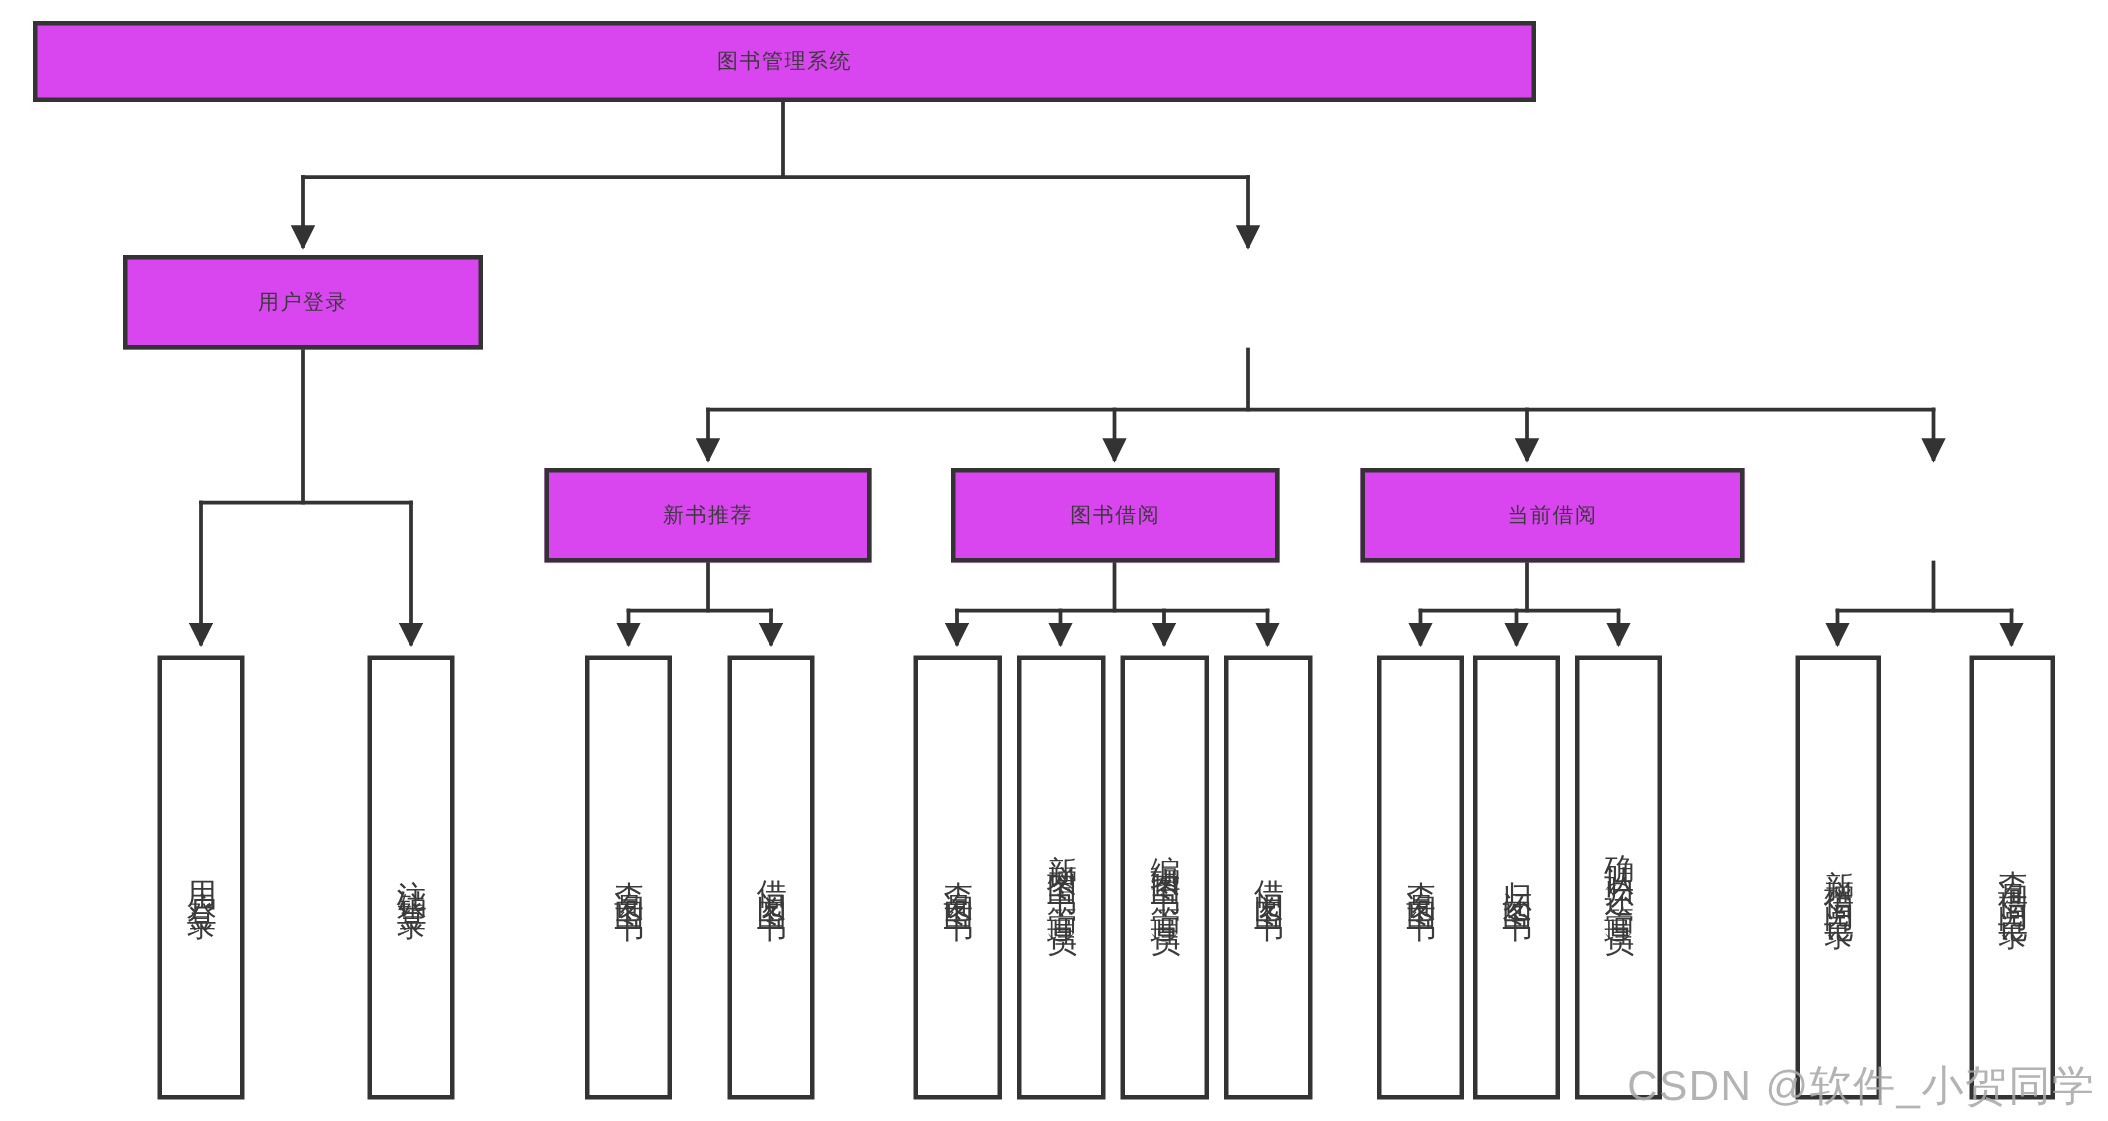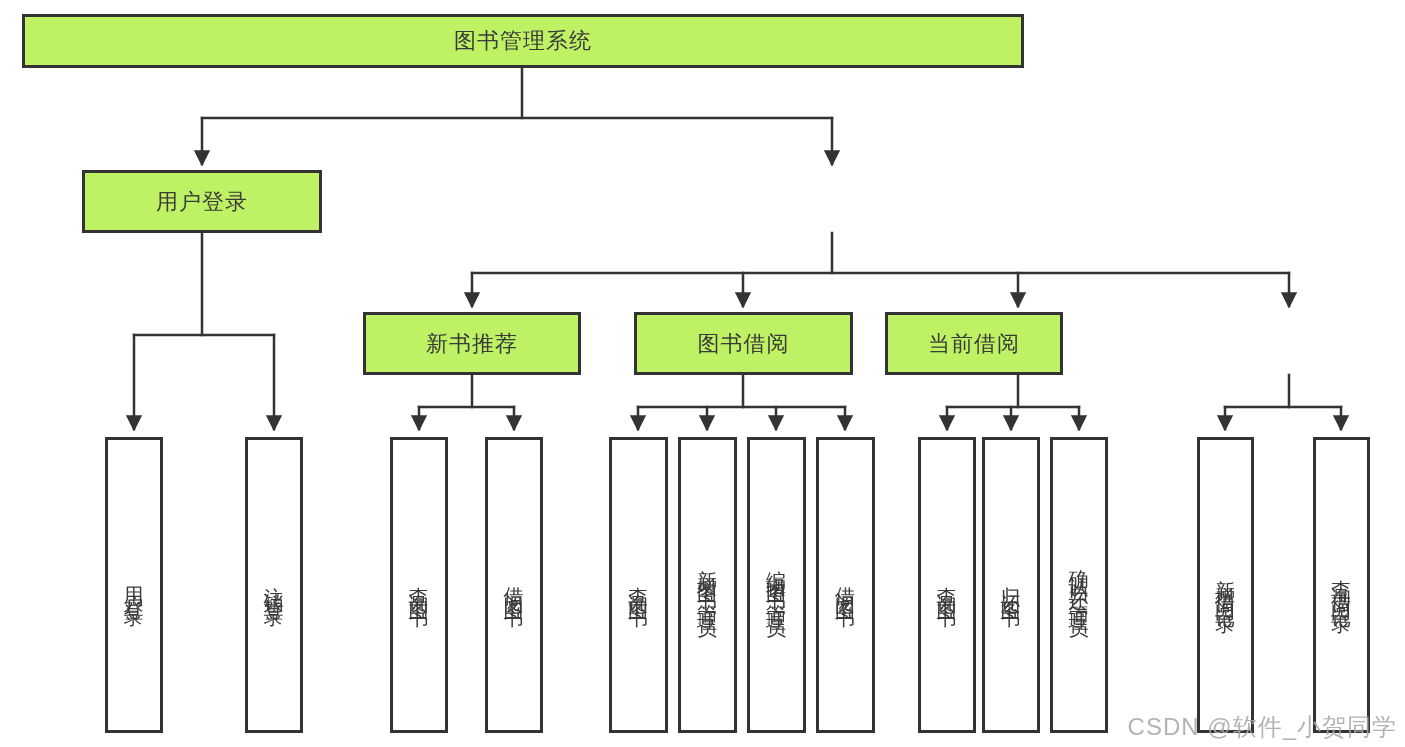--- a/index.html
+++ b/index.html
@@ -13,26 +13,26 @@
   }
   .stage svg.wires {
     position: absolute;
     left: 0; top: 0;
     width: 1405px; height: 747px;
   }
   .box {
     position: absolute;
     box-sizing: border-box;
     border: 3px solid #333333;
-    background: #bef264;
+    background: #d946ef;
     display: flex;
     align-items: center;
     justify-content: center;
     color: #3a3a3a;
-    font-size: 22px;
+    font-size: 14px;
     letter-spacing: 1px;
     text-align: center;
   }
   .leaf {
     position: absolute;
     box-sizing: border-box;
     border: 3px solid #333333;
     background: #ffffff;
     top: 437px;
     height: 296px;
@@ -46,21 +46,21 @@
     text-orientation: upright;
     font-size: 20px;
     letter-spacing: 7px;
     line-height: 1;
     white-space: nowrap;
   }
   .watermark {
     position: absolute;
     right: 8px;
     bottom: 4px;
-    font-size: 24px;
+    font-size: 28px;
     color: rgba(168, 168, 168, 0.88);
     letter-spacing: 1px;
     z-index: 5;
   }
 </style>
 </head>
 <body>
 
 <div class="stage">
 
@@ -113,21 +113,21 @@
       <line x1="1341" y1="407" x2="1341" y2="429" marker-end="url(#ah)"></line>
     </g>
   </svg>
 
   <div class="box" style="left:22px; top:14px; width:1002px; height:54px;">图书管理系统</div>
 
   <div class="box" style="left:82px; top:170px; width:240px; height:63px;">用户登录</div>
 
   <div class="box" style="left:634px; top:312px; width:219px; height:63px;">图书借阅</div>
   <div class="box" style="left:363px; top:312px; width:218px; height:63px;">新书推荐</div>
-  <div class="box" style="left:885px; top:312px; width:178px; height:63px;">当前借阅</div>
+  <div class="box" style="left:907px; top:312px; width:256px; height:63px;">当前借阅</div>
 
   <div class="leaf" style="left:105px; width:58px;">
     <span class="vtext">用户登录</span>
   </div>
   <div class="leaf" style="left:245px; width:58px;">
     <span class="vtext">注销登录</span>
   </div>
 
   <div class="leaf" style="left:390px; width:58px;">
     <span class="vtext">查询图书</span>

